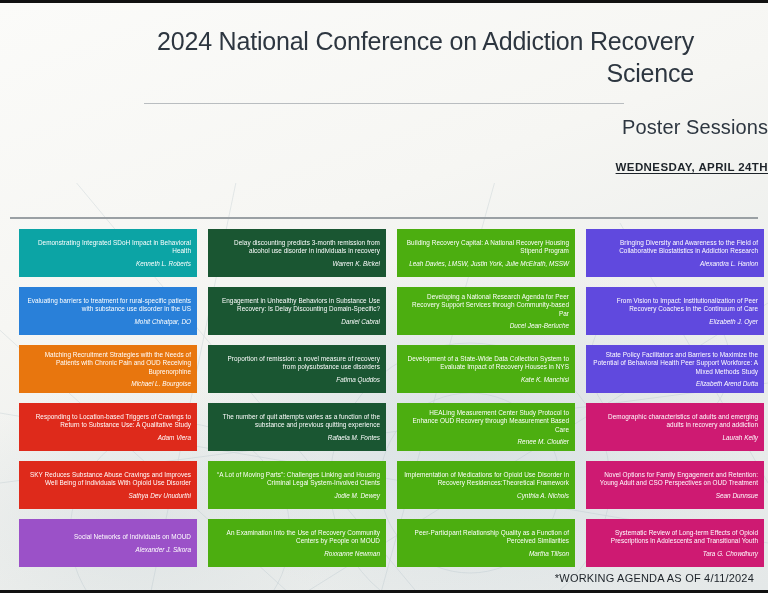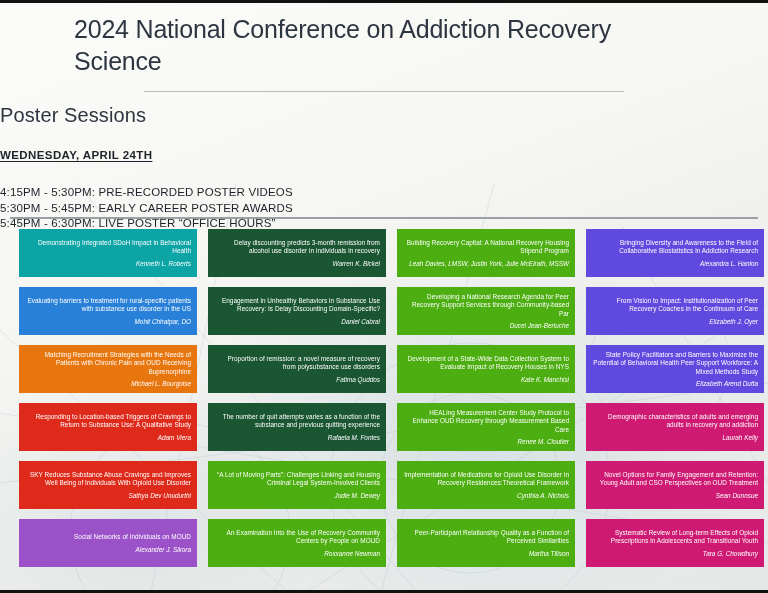--- a/index.html
+++ b/index.html
@@ -23,21 +23,21 @@
   }
   
   .texture{
     position:absolute;left:0;top:180px;width:768px;height:413px;
     opacity:.30;pointer-events:none;
   }
   .texture line{stroke:#9fb2bd;stroke-width:.8;}
   .texture circle{fill:none;stroke:#9fb2bd;stroke-width:.8;}
 
   
-  .header{position:relative;z-index:3;padding-top:10px;text-align:left;}
+  .header{position:relative;z-index:3;padding-top:22px;text-align:right;}
   .conf-title{
     font-size:25px;line-height:32px;color:#2d3640;
     font-weight:400;letter-spacing:-.2px;
     margin:0 auto;max-width:620px;
   }
   .rule{
     width:480px;height:0;border-top:1px solid #b9bdc0;
     margin:14px auto 12px auto;
   }
   .poster-sessions{
@@ -111,25 +111,20 @@
     <circle cx="470" cy="300" r="90"></circle>
     <circle cx="180" cy="350" r="110"></circle>
     <circle cx="660" cy="180" r="70"></circle>
   </svg>
 
   <div class="header">
     <div class="conf-title">2024 National Conference on Addiction Recovery Science</div>
     <div class="rule"></div>
     <div class="poster-sessions">Poster Sessions</div>
     <div class="day">WEDNESDAY, APRIL 24TH</div>
-    <div class="times">
-      <div>4:15PM - 5:30PM: PRE-RECORDED POSTER VIDEOS</div>
-      <div>5:30PM - 5:45PM: EARLY CAREER POSTER AWARDS</div>
-      <div>5:45PM - 6:30PM: LIVE POSTER “OFFICE HOURS”</div>
-    </div>
   </div>
 
   <div class="hdr-divider"></div>
 
   <div class="grid" id="poster-grid">
       <div class="card" style="background: rgb(12, 164, 165);">
         <div class="t">Demonstrating Integrated SDoH Impact in Behavioral Health</div>
         <div class="a">Kenneth L. Roberts</div>
       </div>
       <div class="card" style="background: rgb(26, 86, 50);">
@@ -219,14 +214,15 @@
       <div class="card" style="background: rgb(76, 174, 16);">
         <div class="t">Peer-Participant Relationship Quality as a Function of Perceived Similarities</div>
         <div class="a">Martha Tillson</div>
       </div>
       <div class="card" style="background: rgb(206, 26, 114);">
         <div class="t">Systematic Review of Long-term Effects of Opioid Prescriptions in Adolescents and Transitional Youth</div>
         <div class="a">Tara G. Chowdhury</div>
       </div>
     </div>
 
+  <div class="footer">*WORKING AGENDA AS OF 4/11/2024</div>
 
 </div>
 
 </body></html>

